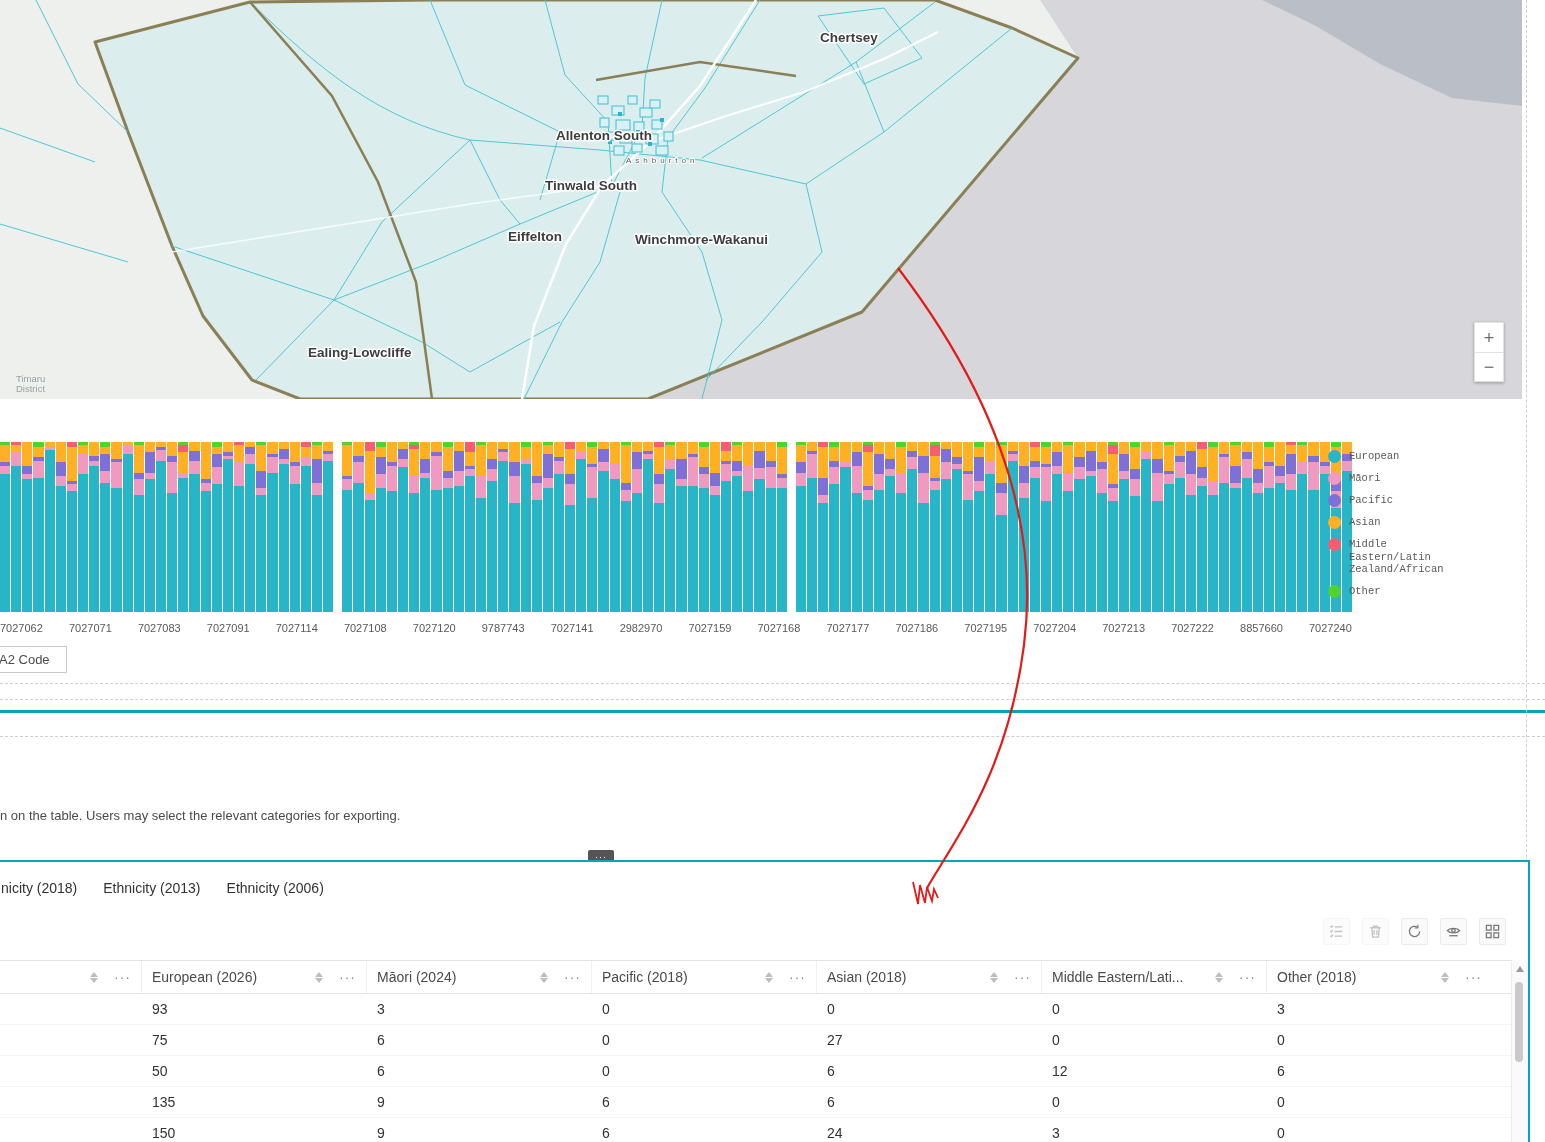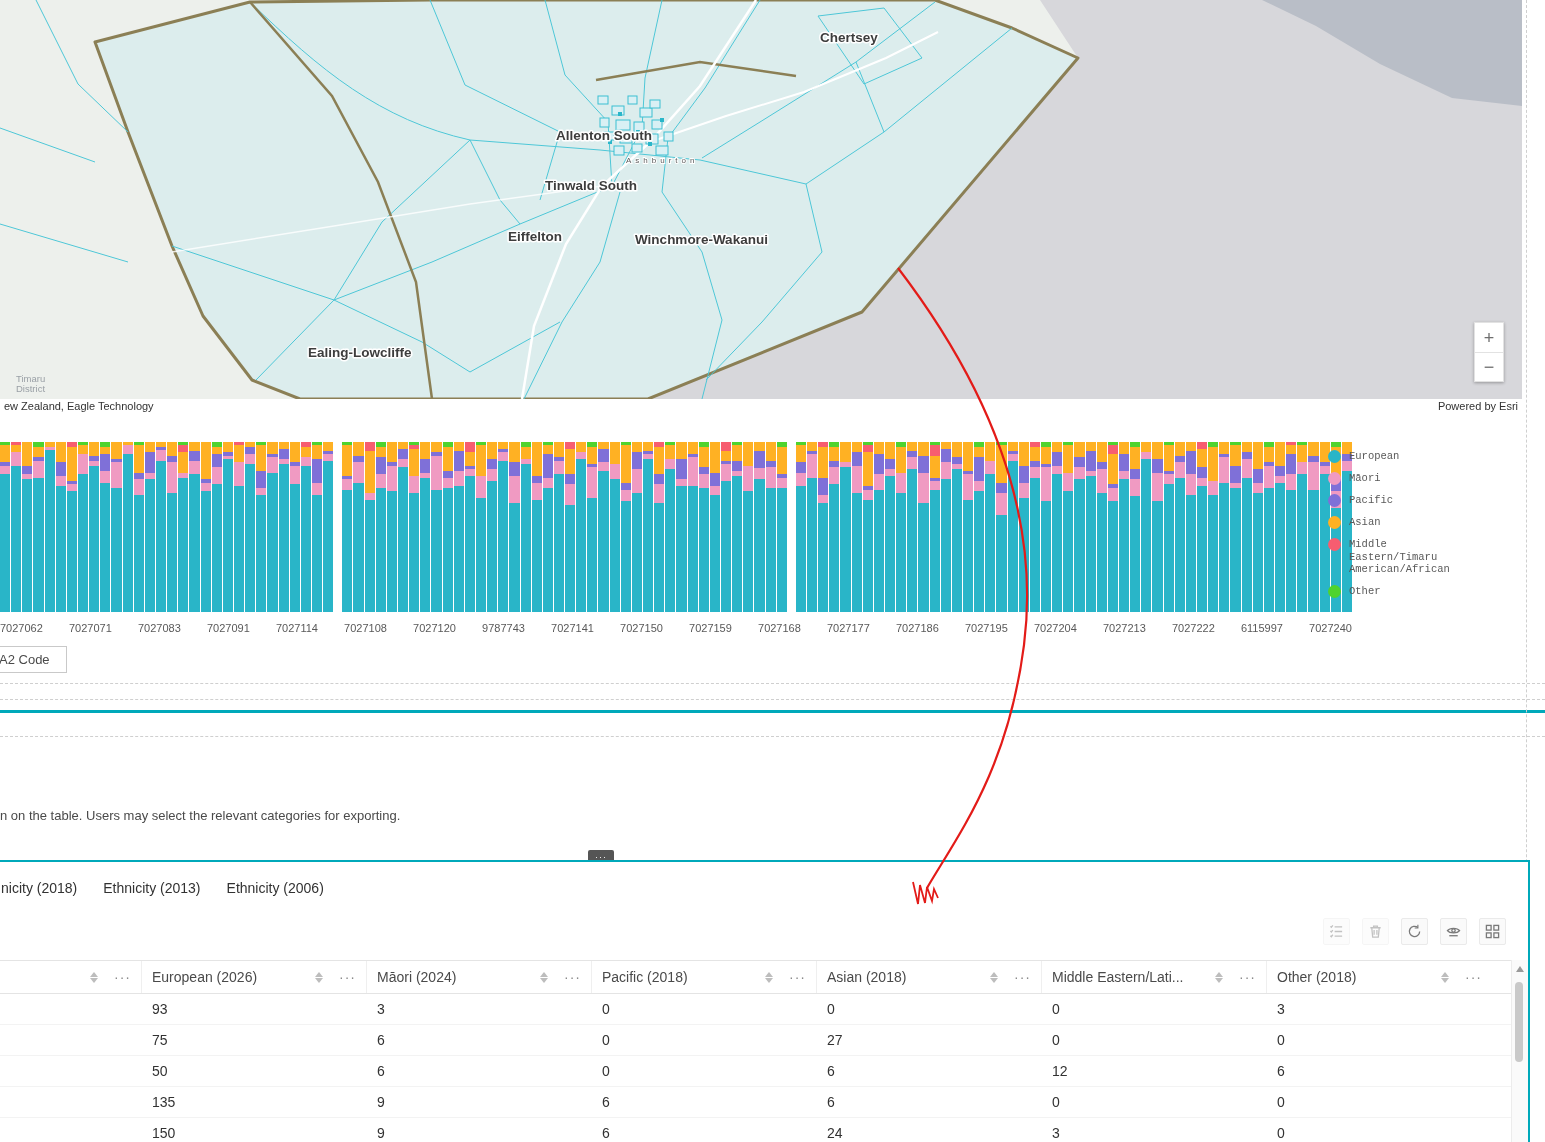--- a/index.html
+++ b/index.html
@@ -147,24 +147,20 @@
           <text x="308" y="357" class="place">Ealing-Lowcliffe</text>
           <text x="626" y="163" class="tiny">Ashburton</text>
           <text x="16" y="382" class="muted">Timaru</text>
           <text x="16" y="392" class="muted">District</text>
         </g>
     </svg>
     <div id="zoom-ctl">
       <button>+</button>
       <button>−</button>
     </div>
-    <div id="map-attr">
-      <span>ew Zealand, Eagle Technology</span>
-      <span>Powered by Esri</span>
-    </div>
   </section>
 
   <section id="chart-section">
     <div id="bars">
         <div class="bar-group" style="flex-grow: 30;">
           <div class="bar">
             <div style="height: 2%; background: rgb(79, 211, 46);"></div>
             <div style="height: 10%; background: rgb(255, 177, 35);"></div>
             <div style="height: 2%; background: rgb(127, 112, 216);"></div>
             <div style="height: 5%; background: rgb(240, 154, 194);"></div>
@@ -927,30 +923,30 @@
     <div id="ticks">
         <span>7027062</span>
         <span>7027071</span>
         <span>7027083</span>
         <span>7027091</span>
         <span>7027114</span>
         <span>7027108</span>
         <span>7027120</span>
         <span>9787743</span>
         <span>7027141</span>
-        <span>7027150</span>
+        <span>2982970</span>
         <span>7027159</span>
         <span>7027168</span>
         <span>7027177</span>
         <span>7027186</span>
         <span>7027195</span>
         <span>7027204</span>
         <span>7027213</span>
         <span>7027222</span>
-        <span>6115997</span>
+        <span>8857660</span>
         <span>7027240</span>
       </div>
     <div id="legend">
         <div class="legend-item">
           <span class="legend-dot" style="background: rgb(41, 181, 200);"></span>
           <span class="legend-label">European</span>
         </div>
         <div class="legend-item">
           <span class="legend-dot" style="background: rgb(240, 154, 194);"></span>
           <span class="legend-label">Māori</span>
@@ -958,21 +954,21 @@
         <div class="legend-item">
           <span class="legend-dot" style="background: rgb(127, 112, 216);"></span>
           <span class="legend-label">Pacific</span>
         </div>
         <div class="legend-item">
           <span class="legend-dot" style="background: rgb(255, 177, 35);"></span>
           <span class="legend-label">Asian</span>
         </div>
         <div class="legend-item">
           <span class="legend-dot" style="background: rgb(247, 93, 112);"></span>
-          <span class="legend-label">Middle Eastern/Timaru American/African</span>
+          <span class="legend-label">Middle Eastern/Latin Zealand/African</span>
         </div>
         <div class="legend-item">
           <span class="legend-dot" style="background: rgb(79, 211, 46);"></span>
           <span class="legend-label">Other</span>
         </div>
       </div>
     <button id="axis-btn">A2 Code</button>
   </section>
 
   <div class="hguide" style="top:683px"></div>

